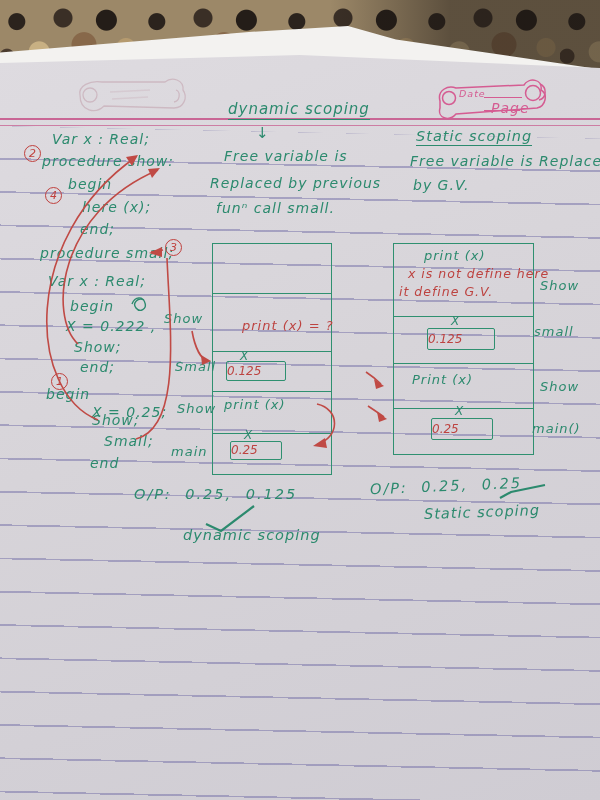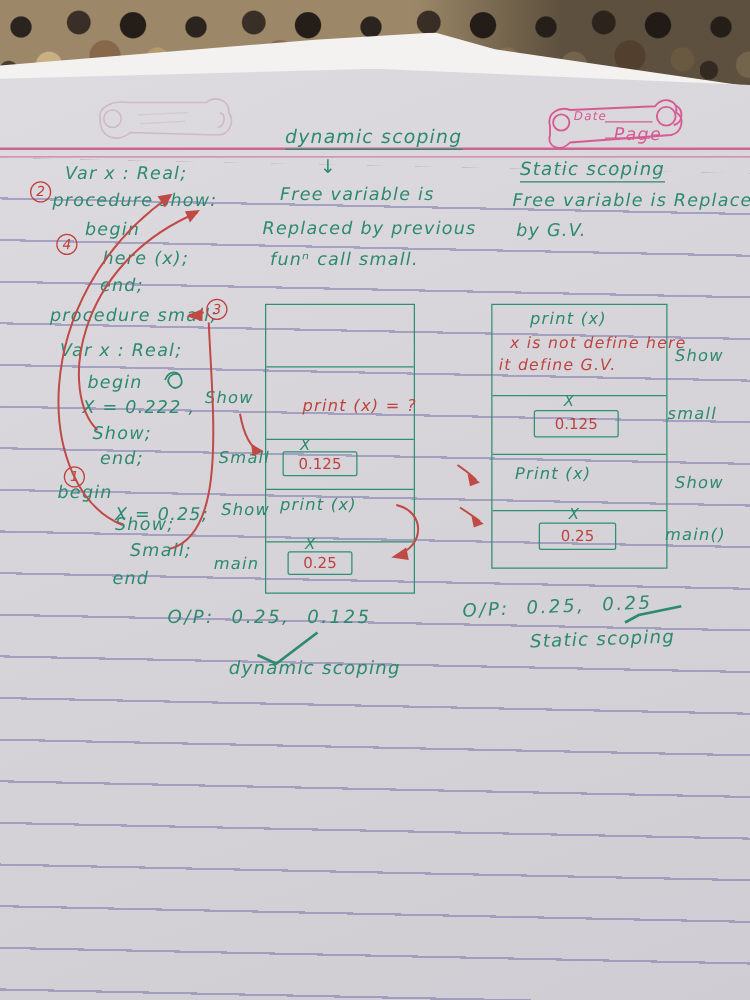--- a/index.html
+++ b/index.html
@@ -30,22 +30,22 @@
   
   .hw{position:absolute;font-style:italic;letter-spacing:1px;white-space:nowrap;}
   .g{color:#2c8a6e}.r{color:#bd4340}.p{color:#d55c92}
   .sz14{font-size:14px}.sz13{font-size:13px}.sz12{font-size:12px}
   .title-underline{border-bottom:1.6px solid #2c8a6e;padding-bottom:1px;}
   .circ{position:absolute;width:15px;height:15px;border:1.4px solid #c0403d;border-radius:50%;
         color:#c0403d;font-size:11px;line-height:15px;text-align:center;font-style:italic;}
   
   .stackbox{position:absolute;border:1.7px solid #2f9070;}
   .divider{position:absolute;left:0;right:0;border-top:1.7px solid #2f9070;height:0;}
-  .vbox{position:absolute;border:1.5px solid #2f9070;border-radius:2px;text-align:center;
-        }
+  .vbox{position:absolute;border:1.5px solid #2f9070;border-radius:2px;
+        font-style:italic;}
   svg.overlay{position:absolute;left:0;top:0;pointer-events:none;}
   .scrollline{position:absolute;border-bottom:1.3px solid #d55c92;height:0;}
 </style>
 </head>
 <body>
 
 <div id="photo">
 
   <div class="fabric"></div>
   <div class="sheet-under"></div>

